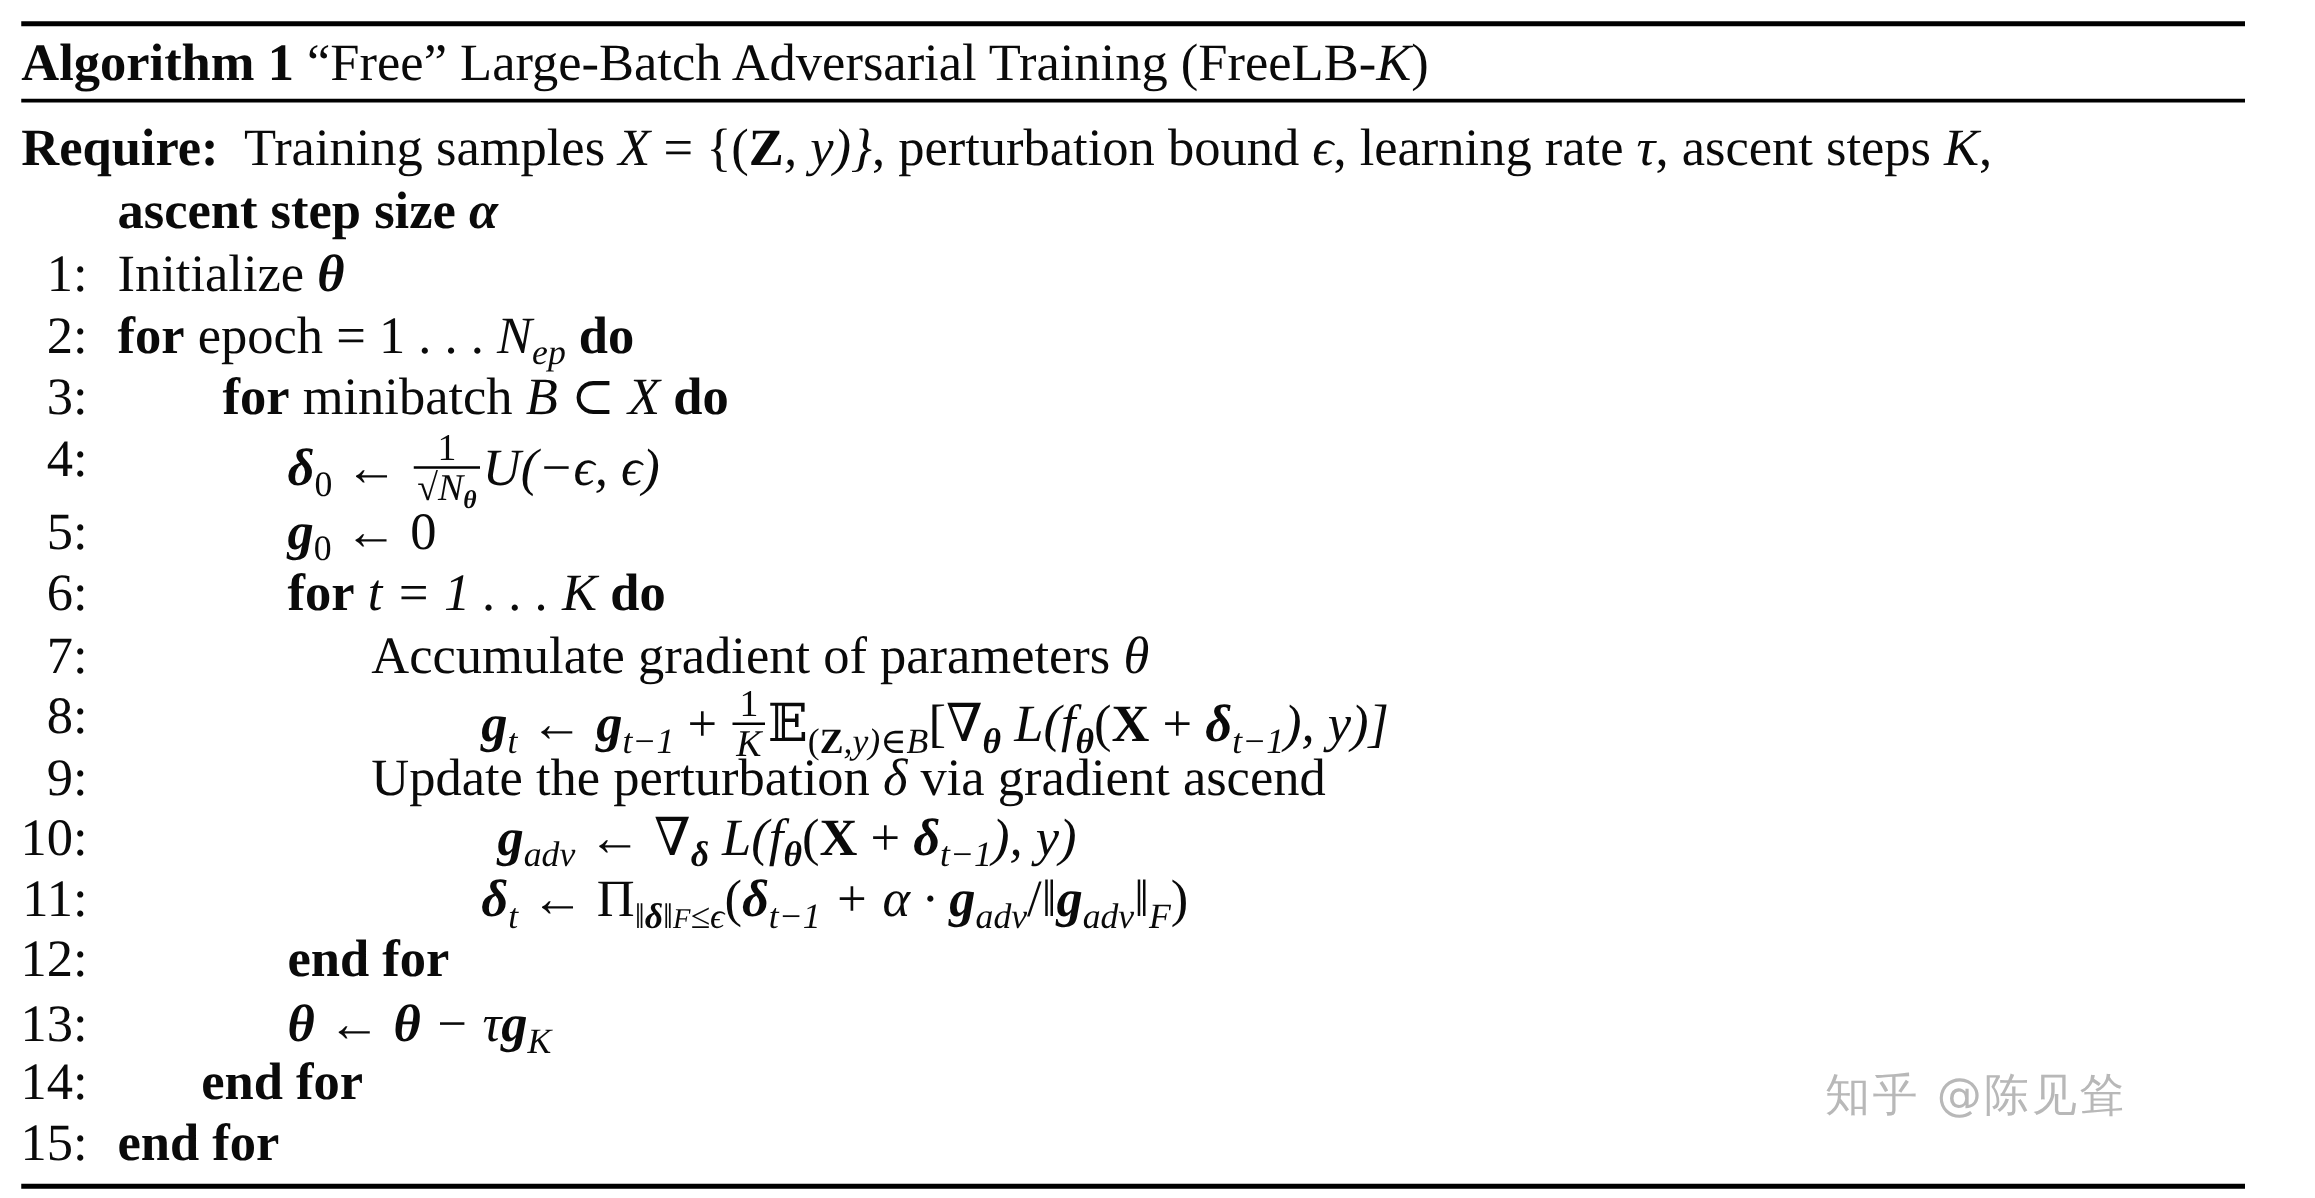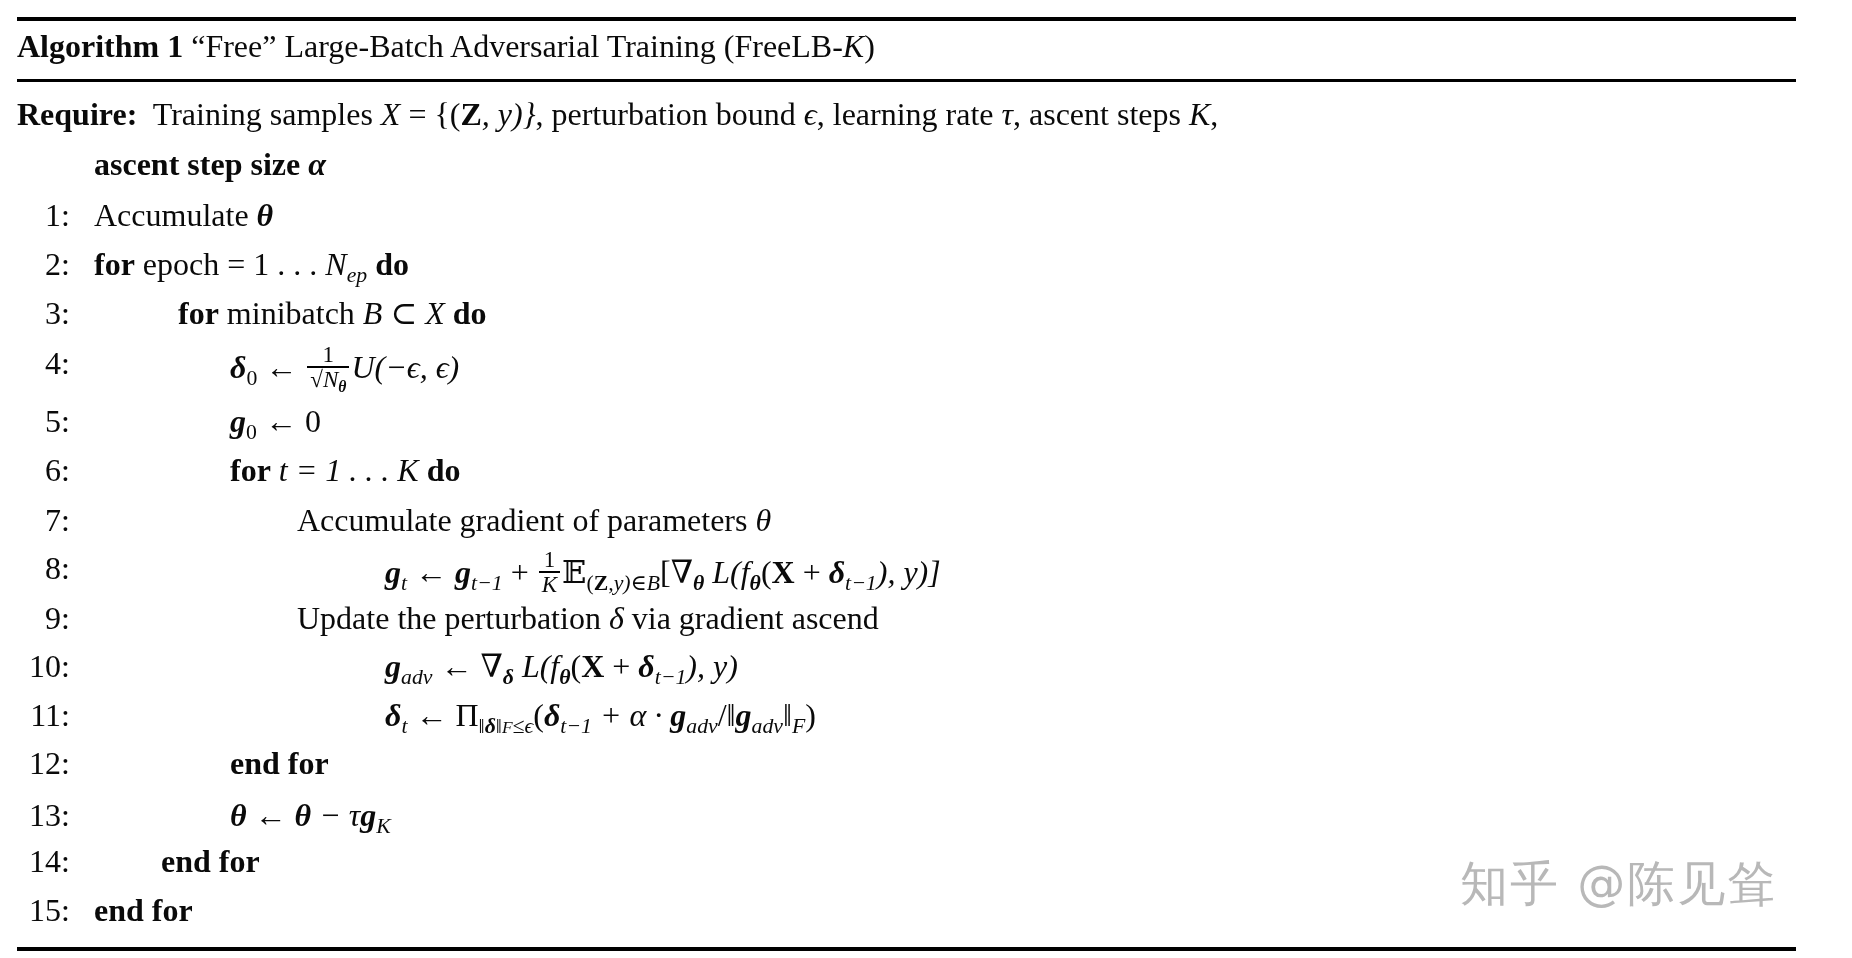--- a/index.html
+++ b/index.html
@@ -22,21 +22,21 @@
     background: #000;
   }
   .rule.top { top: 17px; height: 4px; }
   .rule.mid { top: 79px; height: 3px; }
   .rule.bot { top: 947px; height: 4px; }
 
   .line {
     position: absolute;
     left: 0;
     white-space: nowrap;
-    font-size: 32px;
+    font-size: 42px;
     line-height: 1;
   }
   
   .title { left: 17px; }
   .title b { font-weight: bold; }
   .req-label { font-weight: bold; }
   .req {
     left: 17px;
     width: 1779px;
   }
@@ -63,21 +63,21 @@
     position: relative;
     top: -4px;
   }
   .frac .num { display: block; padding: 0 3px; border-bottom: 2px solid #000; }
   .frac .den { display: block; padding: 0 3px; }
   .watermark {
     position: absolute;
     left: 1460px;
     top: 852px;
     font-family: "DejaVu Sans", sans-serif;
-    font-size: 48px;
+    font-size: 36px;
     color: #b8b8b8;
     letter-spacing: 2px;
     white-space: nowrap;
   }
 </style>
 </head>
 <body>
 
 <div class="rule top"></div>
 
@@ -91,21 +91,21 @@
 <div class="line req" style="top:98px;">
   <span class="req-label">Require:</span>&nbsp;
   <span>Training samples </span><span class="m">X</span><span> = {(</span><span class="bb">Z</span><span class="m">, y)}</span><span>, perturbation bound </span><span class="m">ϵ</span><span>, learning rate </span><span class="m">τ</span><span>, ascent steps </span><span class="m">K</span><span>,</span>
 </div>
 <div class="line" style="top:148px; left:94px;font-weight:bold;">
   <span>ascent step size </span><span class="m">α</span>
 </div>
 
 <div class="line" style="top:199px;">
   <span class="lnum">1:</span>
-  <span class="content" style="left:94px;"><span>Accumulate </span><span class="mb">θ</span></span>
+  <span class="content" style="left:94px;"><span>Initialize </span><span class="mb">θ</span></span>
 </div>
 
 <div class="line" style="top:248px;">
   <span class="lnum">2:</span>
   <span class="content" style="left:94px;"><span class="kw">for</span><span> epoch = 1 . . . </span><span class="m">N</span><sub class="m">ep</sub><span class="kw"> do</span></span>
 </div>
 
 <div class="line" style="top:297px;">
   <span class="lnum">3:</span>
   <span class="content" style="left:178px;"><span class="kw">for</span><span> minibatch </span><span class="m">B ⊂ X</span><span class="kw"> do</span></span>
@@ -138,21 +138,21 @@
   </span>
 </div>
 
 <div class="line" style="top:602px;">
   <span class="lnum">9:</span>
   <span class="content" style="left:297px;"><span>Update the perturbation </span><span class="m">δ</span><span> via gradient ascend</span></span>
 </div>
 
 <div class="line" style="top:650px;">
   <span class="lnum">10:</span>
-  <span class="content" style="left:385px;">
+  <span class="content" style="left:398px;">
     <span class="mb">g</span><sub class="m">adv</sub><span> ← ∇</span><sub class="mb">δ</sub><span class="m"> L(</span><span class="m">f</span><sub class="mb">θ</sub><span>(</span><span class="bb">X</span><span> + </span><span class="mb">δ</span><sub class="m">t−1</sub><span class="m">), y)</span>
   </span>
 </div>
 
 <div class="line" style="top:699px;">
   <span class="lnum">11:</span>
   <span class="content" style="left:385px;text-align:right;">
     <span class="mb">δ</span><sub class="m">t</sub><span> ← Π</span><sub><span>‖</span><span class="mb">δ</span><span>‖</span><span class="m" style="font-size:0.8em">F</span><span class="m">≤ϵ</span></sub><span>(</span><span class="mb">δ</span><sub class="m">t−1</sub><span class="m"> + α · </span><span class="mb">g</span><sub class="m">adv</sub><span>/‖</span><span class="mb">g</span><sub class="m">adv</sub><span>‖</span><sub class="m">F</sub><span>)</span>
   </span>
 </div>

